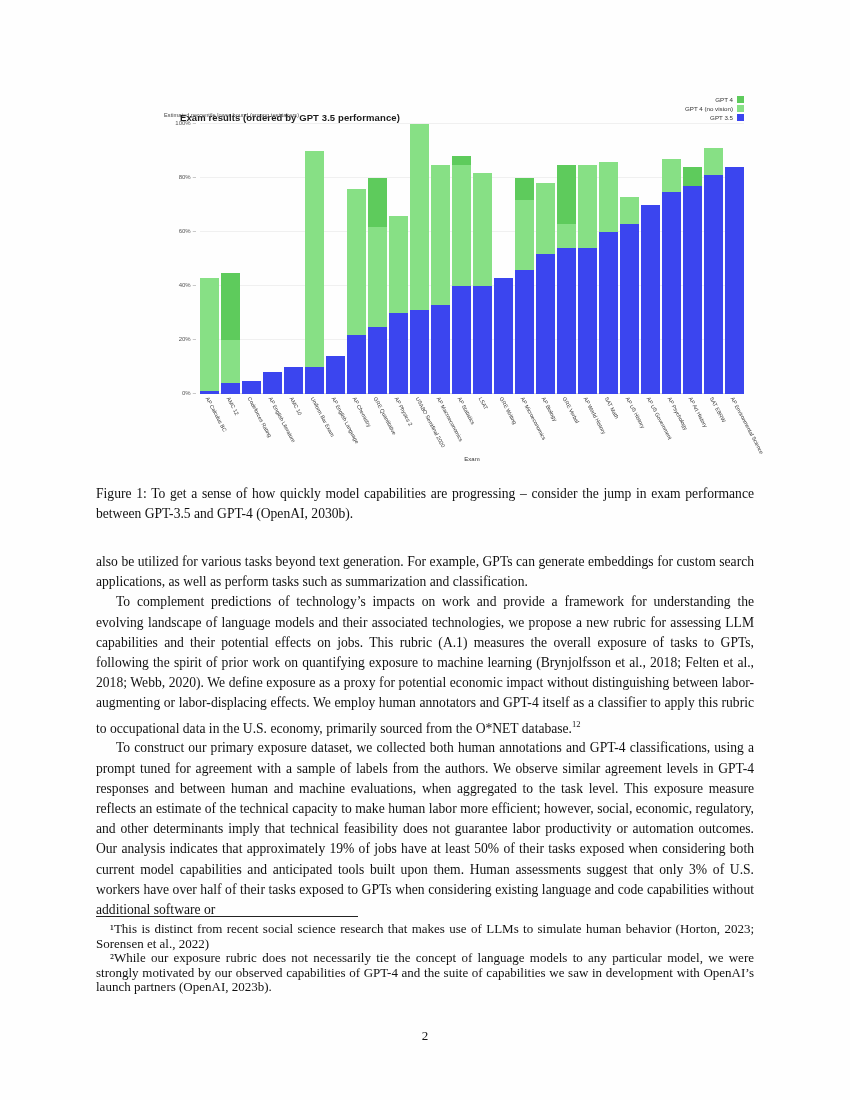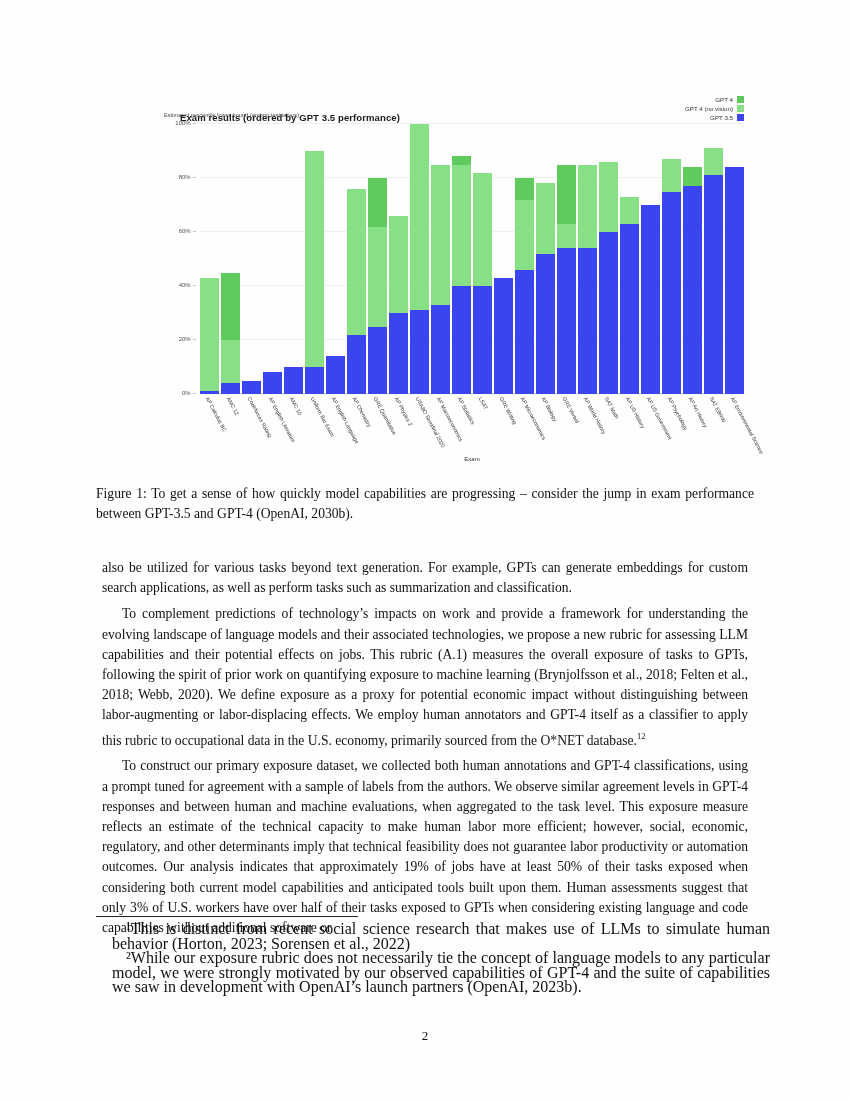--- a/index.html
+++ b/index.html
@@ -181,41 +181,40 @@
   }
   .body-text {
     position: absolute;
     left: 96px;
     top: 552px;
     width: 658px;
     font-size: 13.6px;
     line-height: 20.2px;
     text-align: justify;
   }
-  .body-text p { margin: 6px; }
+  .body-text p { margin: 0; }
   .body-text p.indent { text-indent: 20px; }
   sup { font-size: 8.5px; vertical-align: super; }
 
   .footnote-rule {
     position: absolute;
     left: 96px;
     top: 916px;
     width: 262px;
     height: 1px;
     background: #222222;
   }
   .footnotes {
     position: absolute;
     left: 96px;
     top: 922px;
     width: 658px;
-    font-size: 16px;
+    font-size: 13px;
     line-height: 14.6px;
     text-align: justify;
-    margin-left: 16px;
   }
   .footnotes p { margin: 0; }
   .footnotes p.indent { text-indent: 14px; }
 
   .page-number {
     position: absolute;
     left: 0;
     right: 0;
     top: 1028px;
     text-align: center;

